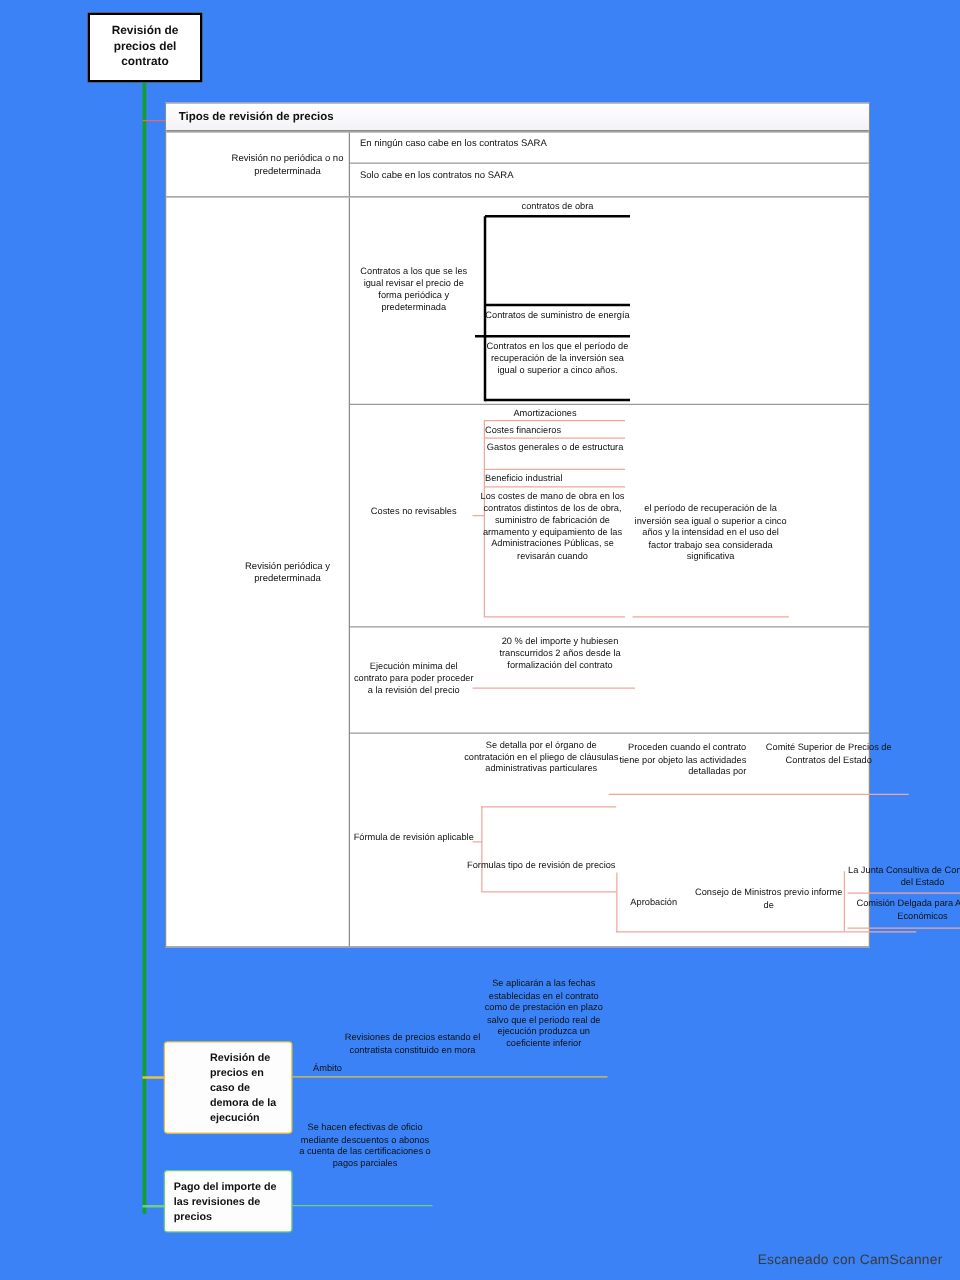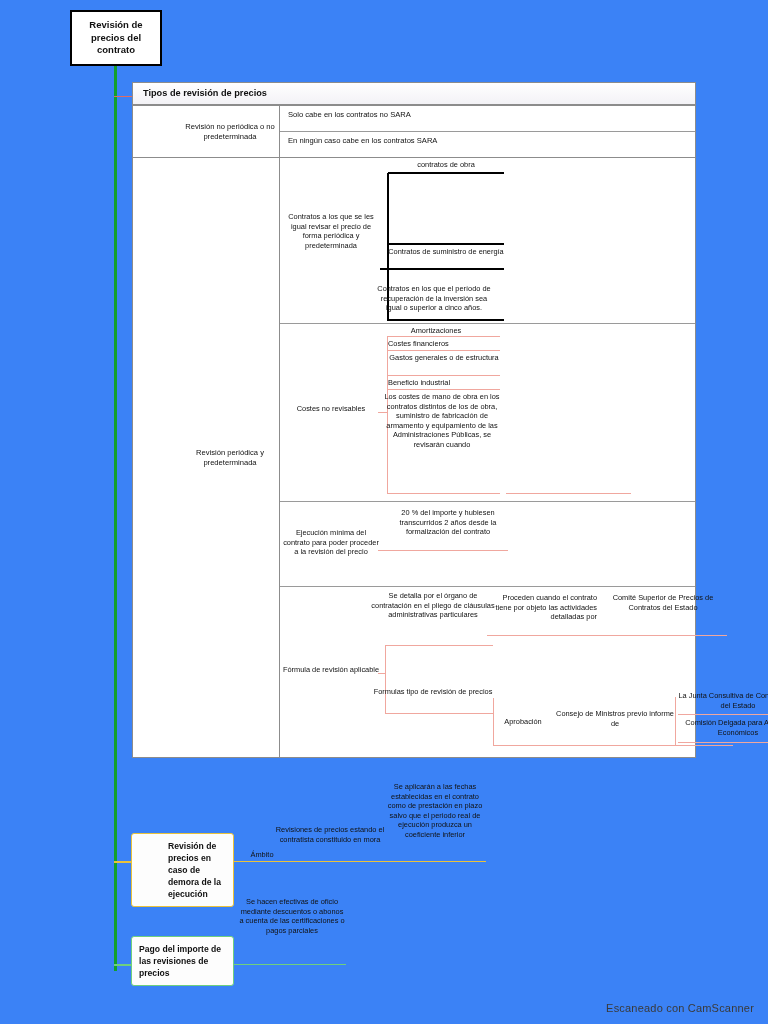--- a/index.html
+++ b/index.html
@@ -151,25 +151,25 @@
 
     <div class="thead">
       <span>Tipos de revisión de precios</span>
     </div>
 
     <div class="trow" style="height:52px;">
       <div class="tcol-left">
         <span>Revisión no periódica o no predeterminada</span>
       </div>
       <div class="tcol-right">
+        <div class="subrow" style="height:25px;">
+          <span>En ningún caso cabe en los contratos SARA</span>
+        </div>
         <div class="subrow" style="height:26px;">
           <span>Solo cabe en los contratos no SARA</span>
-        </div>
-        <div class="subrow" style="height:25px;">
-          <span>En ningún caso cabe en los contratos SARA</span>
         </div>
       </div>
     </div>
 
     <div class="trow" style="height:600px;">
       <div class="tcol-left">
         <span>Revisión periódica y predeterminada</span>
       </div>
       <div class="tcol-right">
 
@@ -186,21 +186,21 @@
           </div>
           <div class="hline-black" style="left:108px; top:14px; width:116px;"></div>
 
           <div class="hline-black" style="left:108px; top:85px; width:116px;"></div>
 
           <div class="node" style="left:108px; top:89px; width:116px;">
             <span>Contratos de suministro de energía</span>
           </div>
           <div class="hline-black" style="left:108px; top:110px; width:116px;"></div>
 
-          <div class="node" style="left:96px; top:114px; width:116px;margin-top:12px;">
+          <div class="node" style="left:108px; top:114px; width:116px;">
             <span>Contratos en los que el período de recuperación de la inversión sea igual o superior a cinco años.</span>
           </div>
           <div class="hline-black" style="left:108px; top:161px; width:116px;"></div>
         </div>
 
         <div class="subrow" style="height:178px; position:relative; padding:0;">
           <div class="node" style="left:2px; top:80px; width:98px;">
             <span>Costes no revisables</span>
           </div>
 
@@ -225,20 +225,23 @@
           <div class="node" style="left:100px; top:54px; width:120px; text-align:left; padding-left:8px;">
             <span>Beneficio industrial</span>
           </div>
           <div class="hline-pink" style="left:108px; top:65px; width:112px;"></div>
 
           <div class="node" style="left:104px; top:68px; width:116px;">
             <span>Los costes de mano de obra en los contratos distintos de los de obra, suministro de fabricación de armamento y equipamiento de las Administraciones Públicas, se revisarán cuando</span>
           </div>
           <div class="hline-pink" style="left:108px; top:169px; width:112px;"></div>
 
+          <div class="node" style="left:226px; top:78px; width:125px;">
+            <span>el período de recuperación de la inversión sea igual o superior a cinco años y la intensidad en el uso del factor trabajo sea considerada significativa</span>
+          </div>
           <div class="hline-pink" style="left:226px; top:169px; width:125px;"></div>
         </div>
 
         <div class="subrow" style="height:85px; position:relative; padding:0;">
           <div class="node" style="left:2px; top:26px; width:98px;">
             <span>Ejecución mínima del contrato para poder proceder a la revisión del precio</span>
           </div>
           <div class="hline-pink" style="left:98px; top:48px; width:10px;"></div>
           <div class="node" style="left:108px; top:6px; width:120px;">
             <span>20 % del importe y hubiesen transcurridos 2 años desde la formalización del contrato</span>

